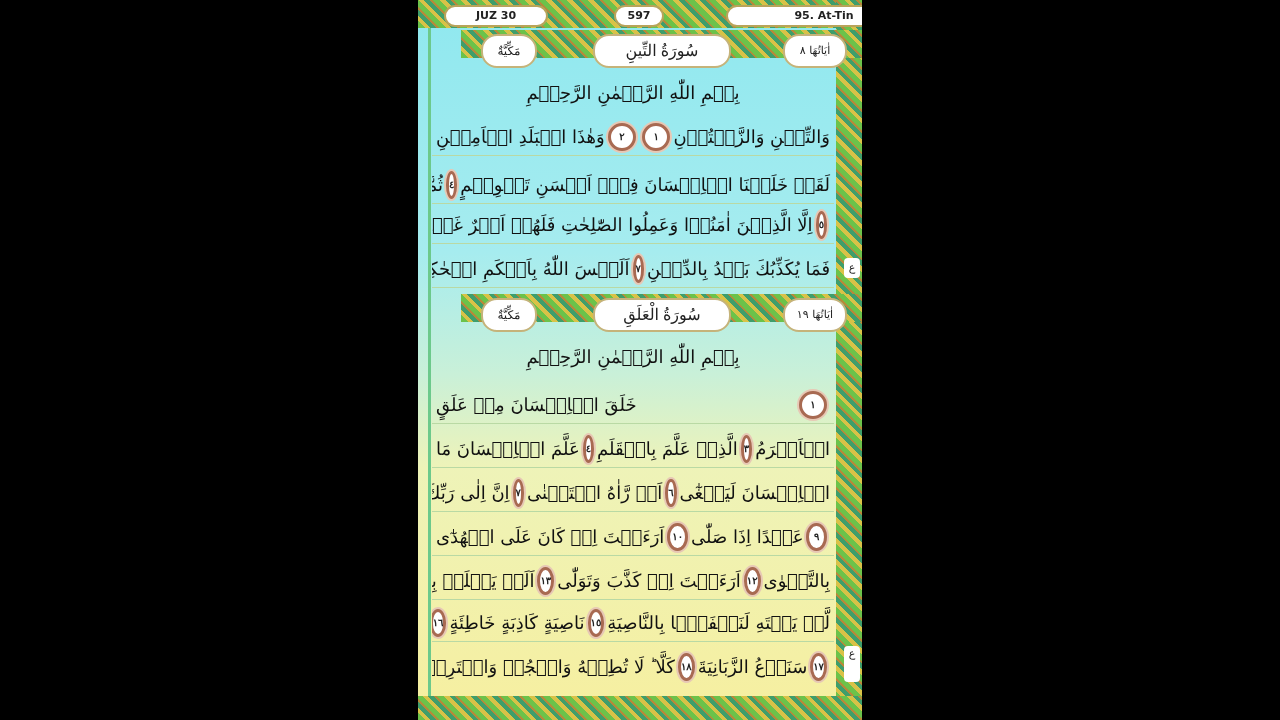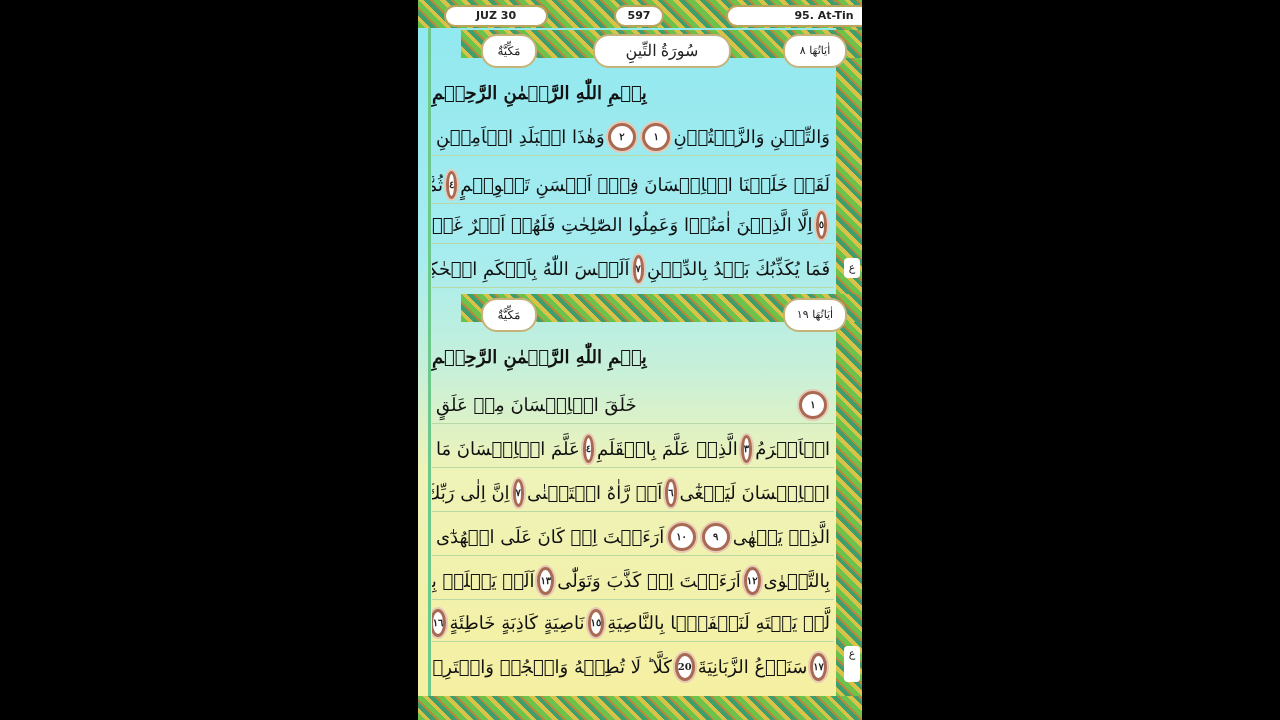--- a/index.html
+++ b/index.html
@@ -20,22 +20,22 @@
          border-radius:11px; font-size:11px; font-weight:bold; color:#222; text-align:center; line-height:18px; }
   .juz { left:26px; width:100px; }
   .pgnum { left:196px; width:46px; }
   .surah-en { left:308px; width:102px;padding-left:45px; }
   .surah-head { position:absolute; left:0; width:402px; height:28px;margin-left:43px; }
   .surah-head .pill { position:absolute; top:4px; height:30px; background:#fff; border:2px solid #c5b37a;
         border-radius:16px; text-align:center; line-height:30px; color:#222; font-family:"DejaVu Serif", serif; }
   .surah-head .makki { left:20px; width:52px; font-size:12px; }
   .surah-head .sname { left:132px; width:134px; font-size:16px;font-family:Liberation Serif, serif; }
   .surah-head .ayat { left:322px; width:60px; font-size:11px; }
-  .bismillah { position:absolute; left:14px; width:402px; font-family:"DejaVu Serif", serif;
-       font-size:18px; color:#111;font-weight:bold; }
+  .bismillah { position:absolute; left:14px; width:402px; text-align:center; font-family:"DejaVu Serif", serif;
+       font-size:18px; color:#111; }
   .vline { position:absolute; left:14px; width:402px; height:38px; direction:rtl; text-align:justify;
        font-family:"DejaVu Serif", serif; font-size:18px; color:#111; line-height:38px;
        border-bottom:1px solid #b9d9a4; white-space:nowrap; overflow:hidden; display:flex; align-items:center;
        justify-content:space-between; padding:0 4px; box-sizing:border-box; }
   .seg { display:inline-block; }
   .marker { display:inline-flex; width:22px; height:22px; border-radius:50%; background:#fff;
        border:3px solid #a86a52; box-shadow:0 0 0 2px #e7c8b5; align-items:center; justify-content:center;
        font-size:10px; font-weight:bold; color:#222; margin:0 3px; direction:rtl; }
   .ruku { position:absolute; right:2px; width:16px; background:#fff; border-radius:4px;
        font-size:11px; text-align:center; color:#222; font-family:"DejaVu Serif", serif; }
@@ -82,20 +82,21 @@
   <div class="vline" style="top:250px;">
     <span class="seg">فَمَا يُكَذِّبُكَ بَعۡدُ بِالدِّيۡنِ</span>
     <span class="marker">٧</span>
     <span class="seg">اَلَيۡسَ اللّٰهُ بِاَحۡكَمِ الۡحٰكِمِيۡنَ</span>
 
   </div>
   <div class="ruku" style="top:258px;height:20px;line-height:20px;">ع</div>
 
   <div class="surah-head orn" style="top:294px;">
     <div class="pill makki">مَكِّيَّةٌ</div>
+    <div class="pill sname">سُورَةُ الْعَلَقِ</div>
     <div class="pill ayat">اٰيَاتُهَا ١٩</div>
   </div>
   <div class="bismillah" style="top:346px;">بِسۡمِ اللّٰهِ الرَّحۡمٰنِ الرَّحِيۡمِ</div>
 
   <div class="vline" style="top:386px;">
     <span class="marker">١</span>
     <span class="seg">خَلَقَ الۡاِنۡسَانَ مِنۡ عَلَقٍ</span>
 
   </div>
   <div class="vline" style="top:430px;">
@@ -108,22 +109,22 @@
   </div>
   <div class="vline" style="top:474px;">
     <span class="seg">الۡاِنۡسَانَ لَيَطۡغٰٓى</span>
     <span class="marker">٦</span>
     <span class="seg">اَنۡ رَّاٰهُ اسۡتَغۡنٰى</span>
     <span class="marker">٧</span>
     <span class="seg">اِنَّ اِلٰى رَبِّكَ الرُّجۡعٰى</span>
 
   </div>
   <div class="vline" style="top:518px;">
-    <span class="seg">الَّذِىۡ يَنۡهٰى</span>
     <span class="marker">٩</span>
+    <span class="seg">عَبۡدًا اِذَا صَلّٰى</span>
     <span class="marker">١٠</span>
     <span class="seg">اَرَءَيۡتَ اِنۡ كَانَ عَلَى الۡهُدٰٓى</span>
 
   </div>
   <div class="vline" style="top:562px;">
     <span class="seg">بِالتَّقۡوٰى</span>
     <span class="marker">١٢</span>
     <span class="seg">اَرَءَيۡتَ اِنۡ كَذَّبَ وَتَوَلّٰى</span>
     <span class="marker">١٣</span>
     <span class="seg">اَلَمۡ يَعۡلَمۡ بِاَنَّ اللّٰهَ يَرٰى</span>
@@ -132,21 +133,21 @@
   <div class="vline" style="top:604px;">
     <span class="seg">لَّمۡ يَنۡتَهِ لَنَسۡفَعًۢا بِالنَّاصِيَةِ</span>
     <span class="marker">١٥</span>
     <span class="seg">نَاصِيَةٍ كَاذِبَةٍ خَاطِئَةٍ</span>
     <span class="marker">١٦</span>
 
   </div>
   <div class="vline" style="top:648px;border-bottom:none;">
     <span class="marker">١٧</span>
     <span class="seg">سَنَدۡعُ الزَّبَانِيَةَ</span>
-    <span class="marker">20</span>
+    <span class="marker">١٨</span>
     <span class="seg">كَلَّا ؕ لَا تُطِعۡهُ وَاسۡجُدۡ وَاقۡتَرِبۡ</span>
     <span class="sajda-icon"></span>
 
   </div>
   <div class="ruku" style="top:646px;height:36px;line-height:16px;">
     <div>ع</div>
     <div style="font-size:10px;margin-left:41px;">سجدة</div>
   </div>
 </div>
 

